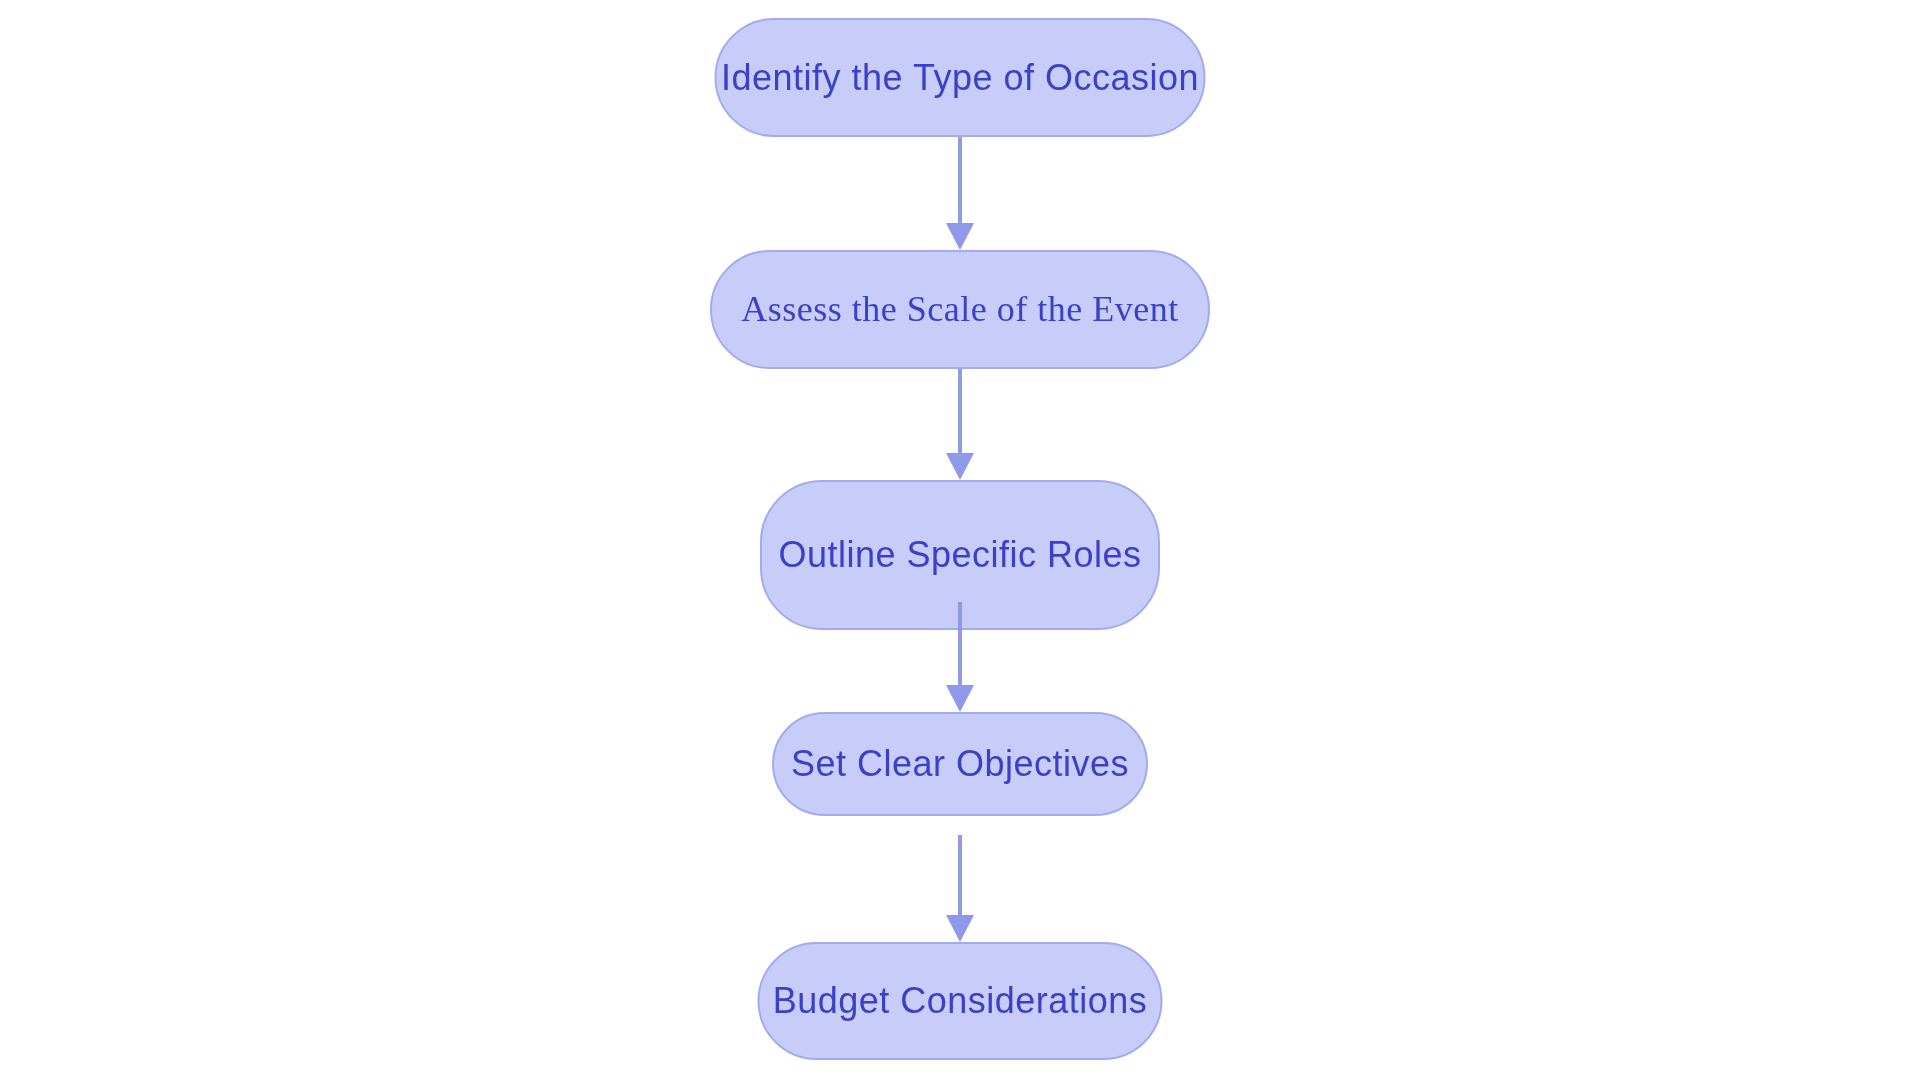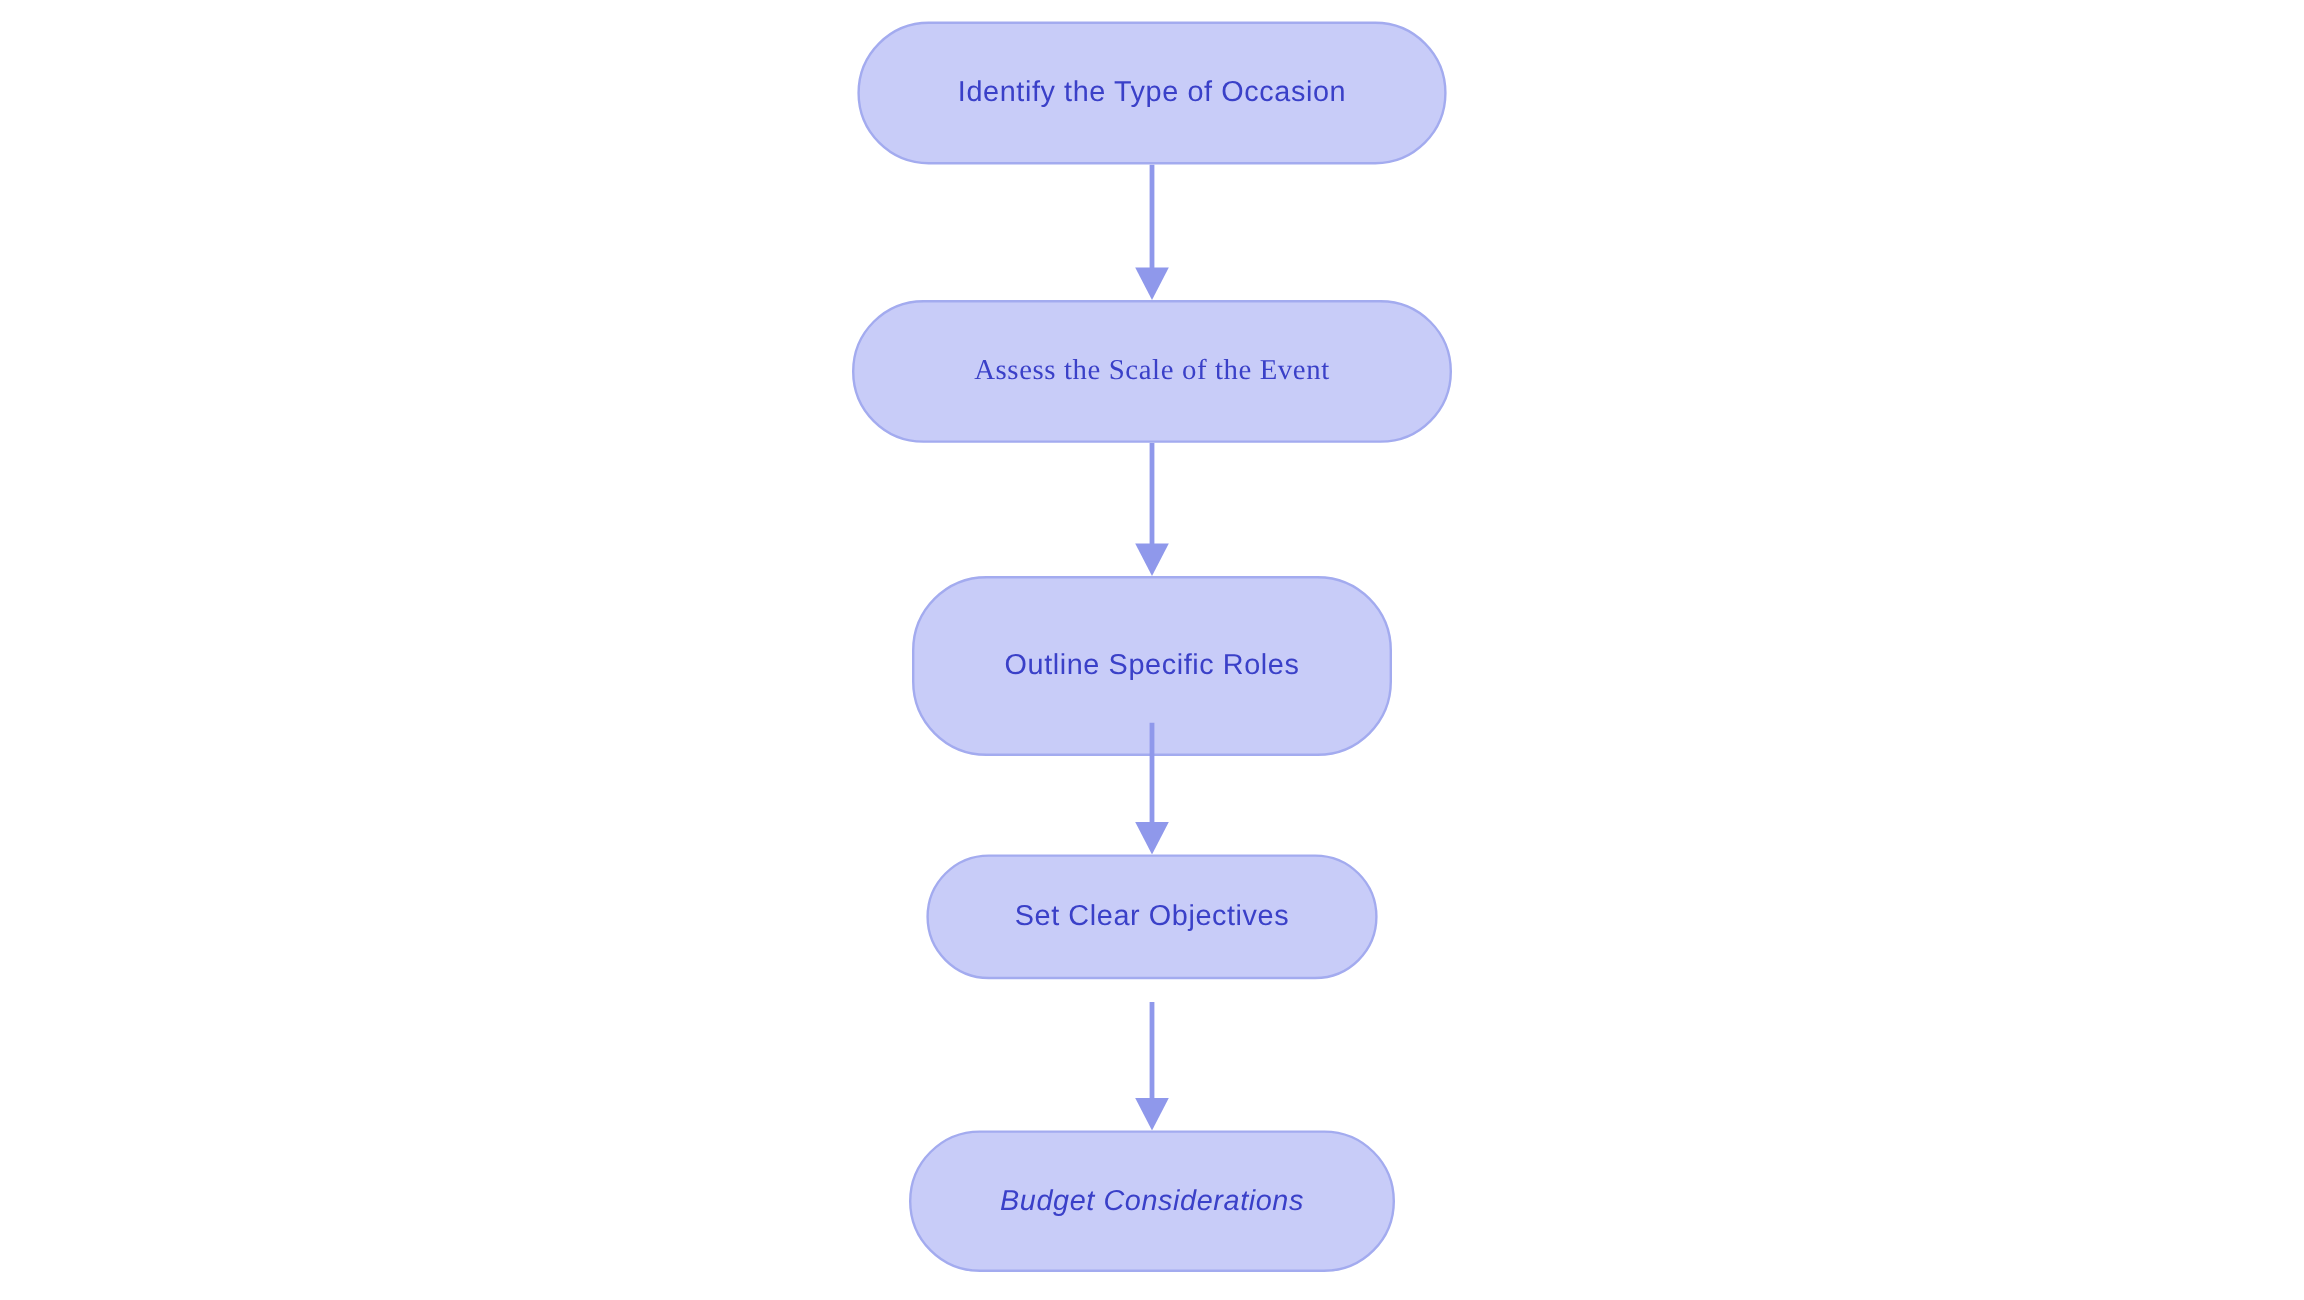--- a/index.html
+++ b/index.html
@@ -30,30 +30,30 @@
     background: var(--node-fill);
     border: 2px solid var(--node-border);
     border-radius: 62px;
     display: flex;
     align-items: center;
     justify-content: center;
     text-align: center;
   }
   .node .label {
     color: var(--node-text);
-    font-size: 24px;
+    font-size: 36px;
     line-height: 1.2;
     letter-spacing: 0.5px;
     white-space: nowrap;
   }
   .n1 { top: 18px;  width: 491px; height: 119px; }
   .n2 { top: 250px; width: 500px; height: 119px; font-family: Liberation Serif, serif; }
   .n3 { top: 480px; width: 400px; height: 150px; }
   .n4 { top: 712px; width: 376px; height: 104px; }
-  .n5 { top: 942px; width: 405px; height: 118px; font-style: italic; }
+  .n5 { top: 942px; width: 405px; height: 118px; }
   .arrow {
     position: absolute;
     left: 944px;
     width: 32px;
     display: block;
   }
   .a1 { top: 137px; height: 113px; }
   .a2 { top: 369px; height: 111px; }
   .a3 { top: 602px; height: 110px; }
   .a4 { top: 835px; height: 107px; }

